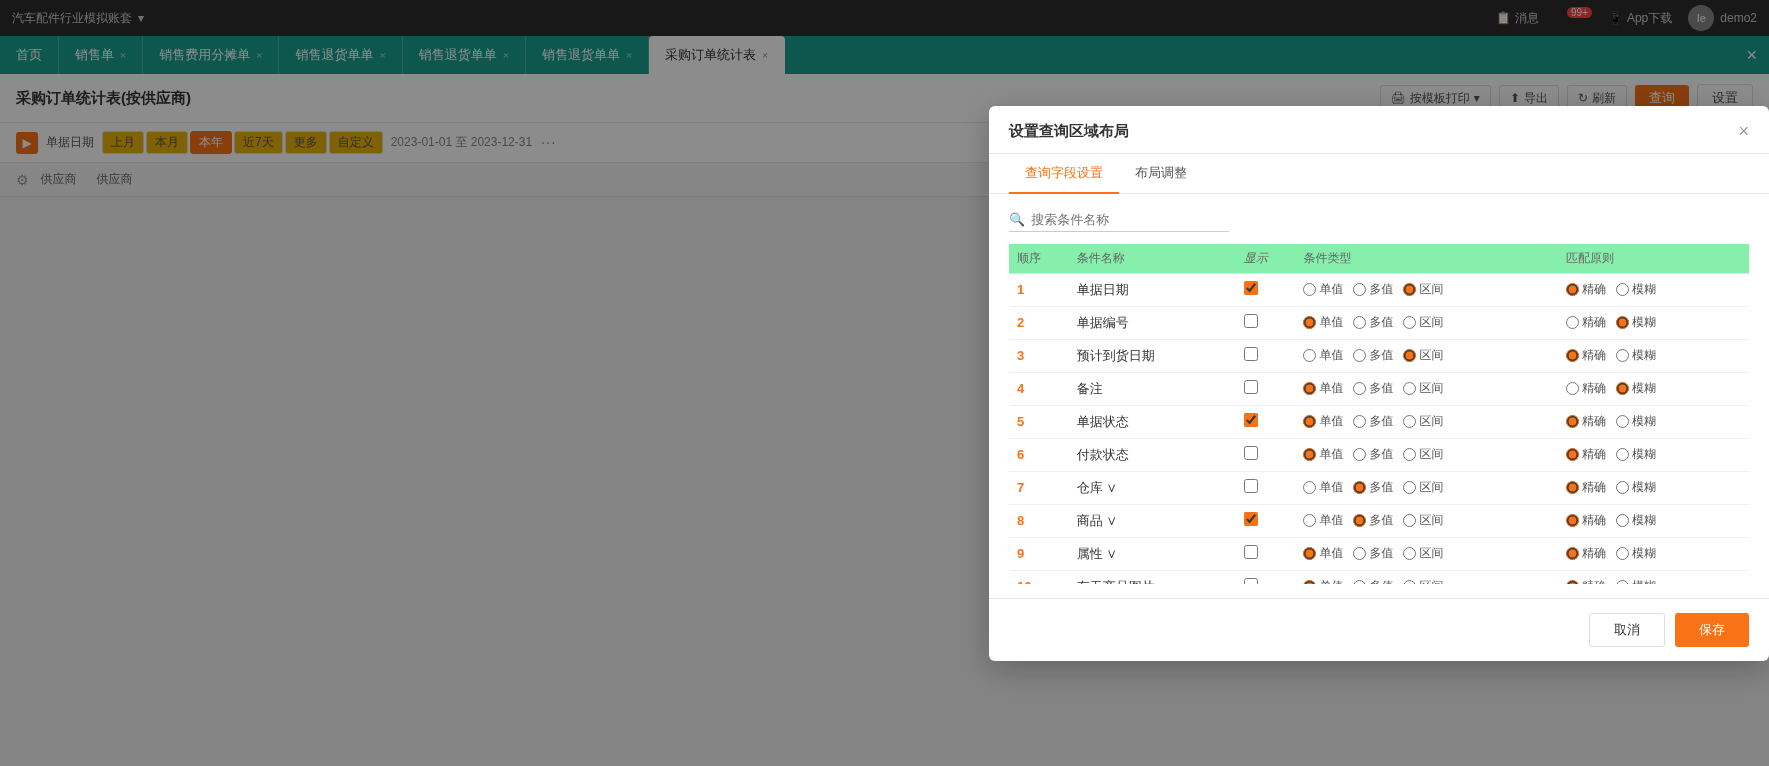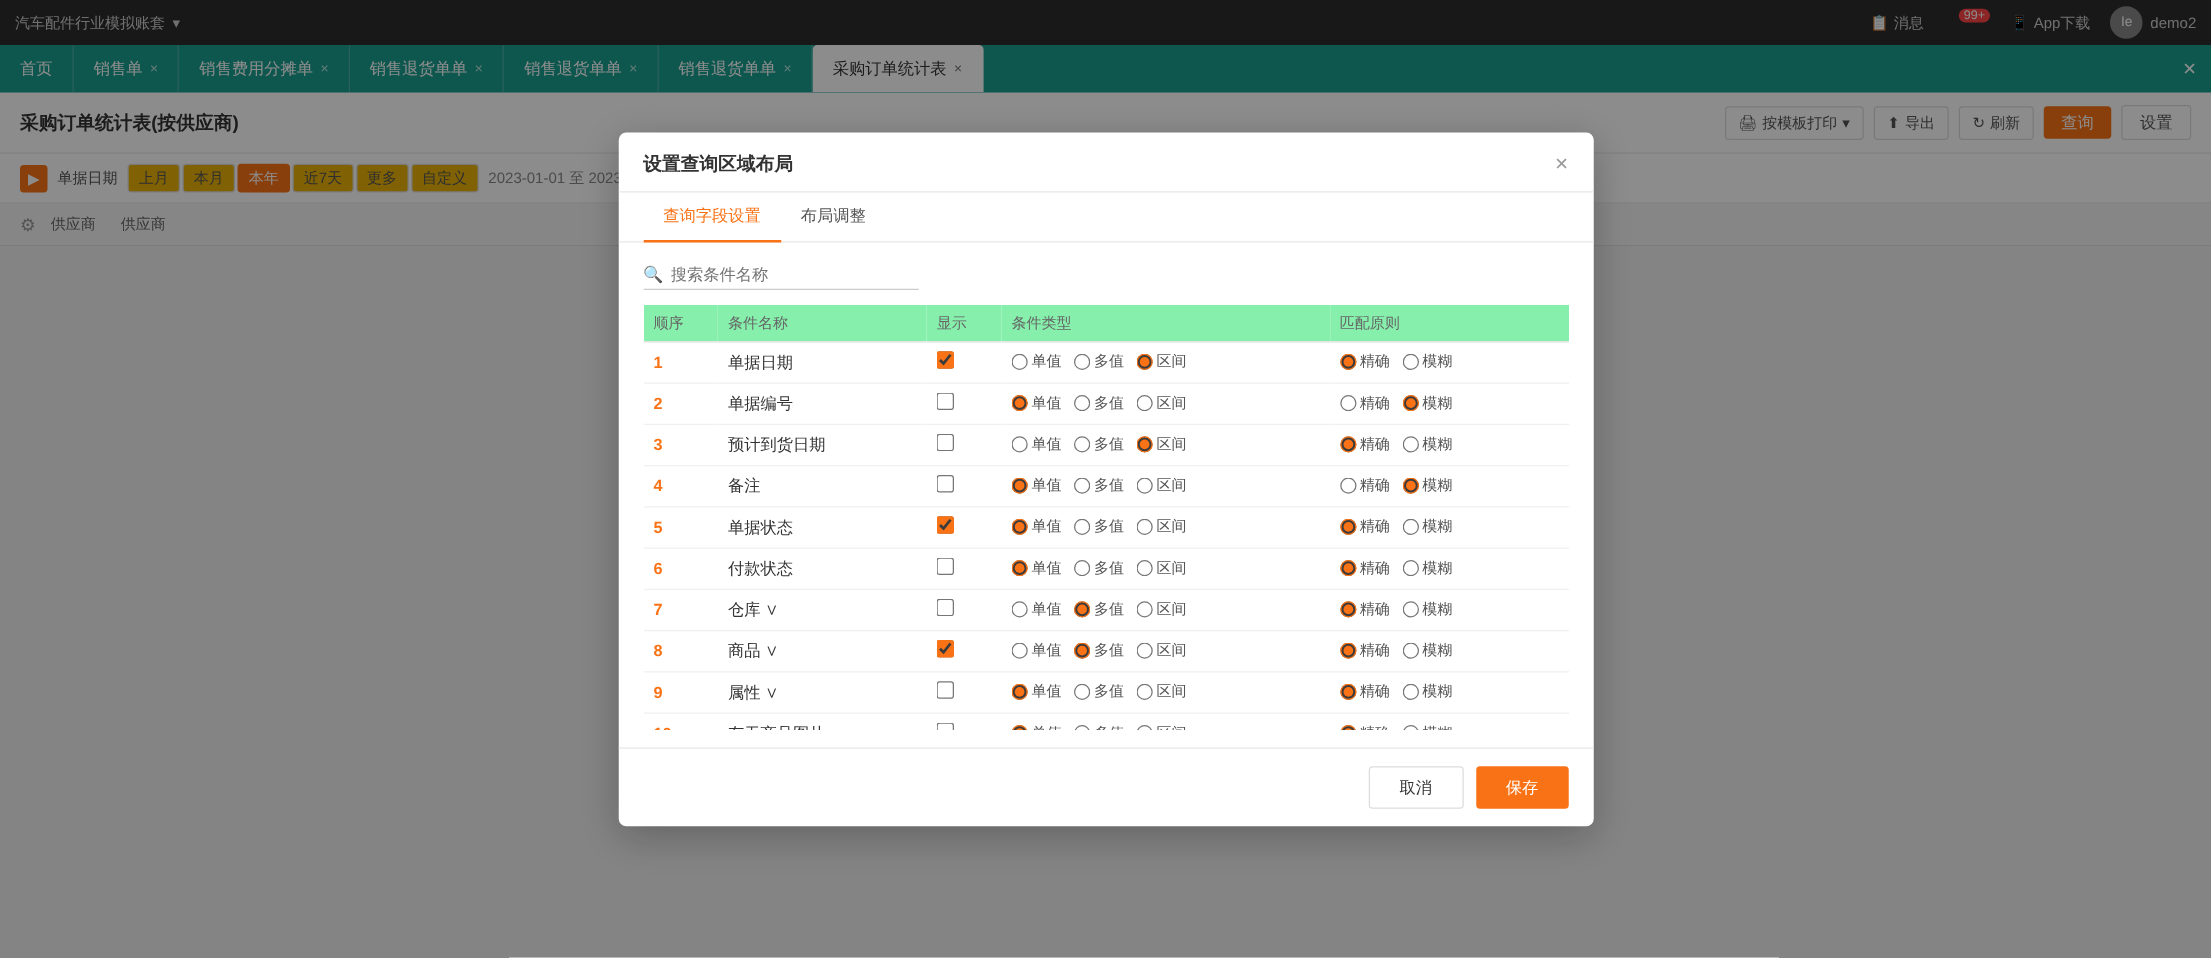--- a/index.html
+++ b/index.html
@@ -44,20 +44,21 @@
       padding: 0 16px;
       height: 38px;
       display: flex;
       align-items: center;
       color: #fff;
       font-size: 13px;
       cursor: pointer;
       white-space: nowrap;
       border-right: 1px solid rgba(255,255,255,0.2);
       gap: 6px;
+      font-family: Liberation Serif, serif;
     }
     .tab-item.active { background: #fff; color: #333; border-radius: 4px 4px 0 0; }
     .tab-item .close-x { font-size: 11px; opacity: 0.7; }
     .close-all-btn {
       margin-left: auto;
       padding: 0 12px;
       color: #fff;
       font-size: 18px;
       cursor: pointer;
       line-height: 38px;
@@ -117,21 +118,21 @@
     .col-header { font-size: 12px; color: #666; padding: 0 8px; }
 
     
     .overlay {
       position: fixed;
       top: 0; left: 0; right: 0; bottom: 0;
       background: rgba(0,0,0,0.45);
       z-index: 100;
       display: flex;
       align-items: center;
-      justify-content: center;
+      justify-content: flex-end;
     }
 
     
     .dialog {
       background: #fff;
       border-radius: 6px;
       width: 780px;
       max-height: 680px;
       display: flex;
       flex-direction: column;
@@ -351,21 +352,21 @@
         <span class="search-icon">🔍</span>
         <input class="search-input" type="text" placeholder="搜索条件名称" style="">
       </div>
 
       <div class="table-scroll">
         <table class="condition-table">
           <thead>
             <tr>
               <th style="width:50px;">顺序</th>
               <th style="width:140px;">条件名称</th>
-              <th style="width:50px;">显示</th>
+              <th style="width:50px;font-style:italic;">显示</th>
               <th style="width:220px;">条件类型</th>
               <th style="width:160px;">匹配原则</th>
             </tr>
           </thead>
           <tbody id="conditions-tbody">
 
           <tr>
                 <td><span class="order-num">1</span></td>
                 <td>单据日期</td>
                 <td><input type="checkbox" class="cb" checked="" style=""></td>

